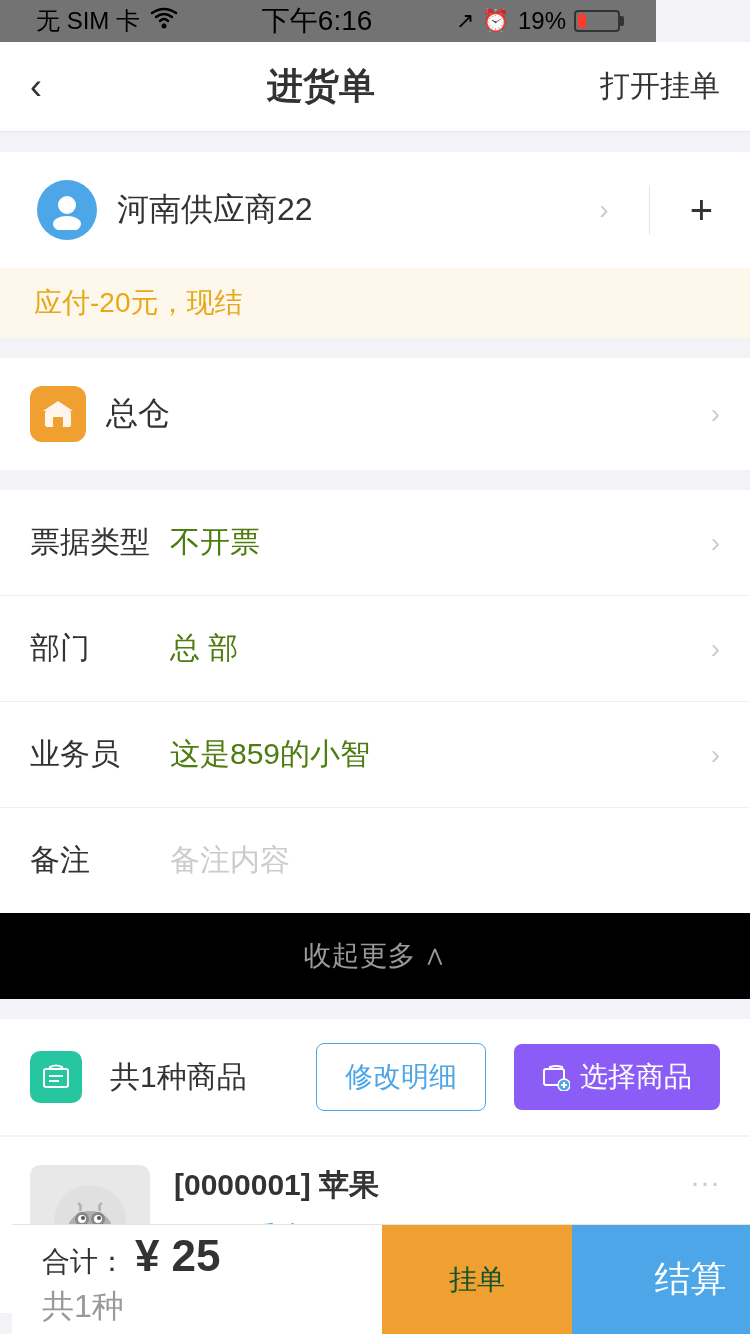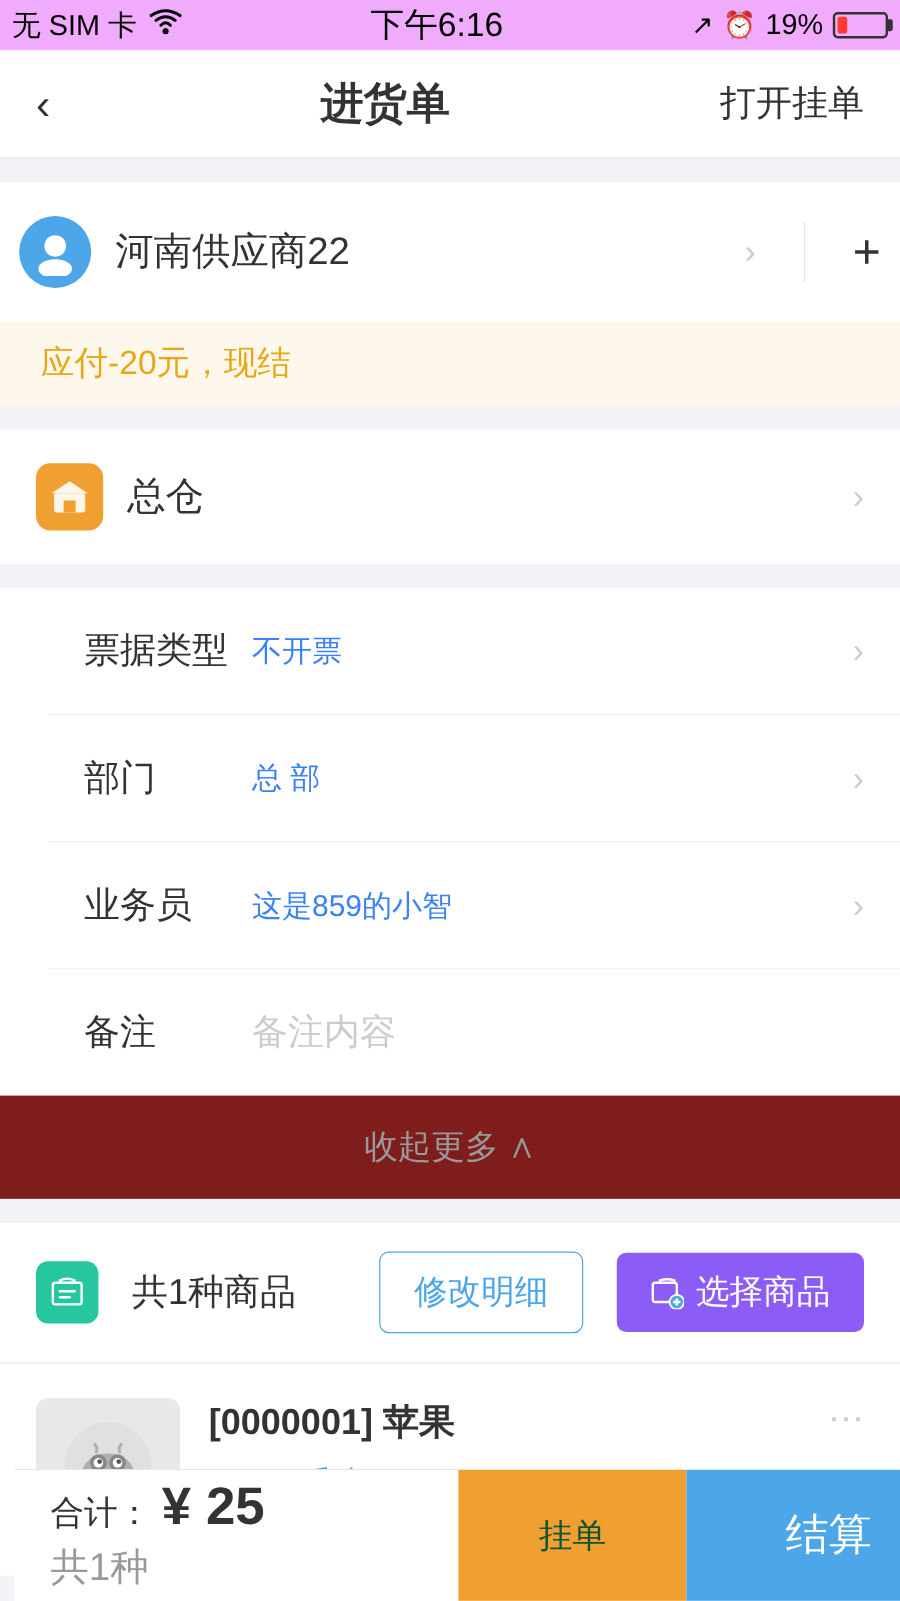--- a/index.html
+++ b/index.html
@@ -10,27 +10,27 @@
       font-family: -apple-system, "PingFang SC", "Helvetica Neue", Arial, sans-serif;
       background: #f2f2f7;
       font-size: 32px;
       color: #333;
       position: relative;
       overflow-x: hidden;
     }
 
     
     .status-bar {
-      width: 750px;
+      width: 656px;
       height: 42px;
-      background: #f0abfc;
+      background: #737373;
       display: flex;
       align-items: center;
       justify-content: space-between;
-      padding: 0 10px;
+      padding: 0 36px;
       font-size: 24px;
       color: #000;
     }
     .status-left { display: flex; align-items: center; gap: 10px; }
     .status-center { font-size: 28px; font-weight: 500; }
     .status-right { display: flex; align-items: center; gap: 8px; font-size: 24px; }
     .battery-icon {
       width: 46px;
       height: 22px;
       border: 2px solid #333;
@@ -93,21 +93,21 @@
     }
 
     
     .supplier-section {
       background: #fff;
       width: 750px;
     }
     .supplier-row {
       display: flex;
       align-items: center;
-      padding: 28px 16px;
+      padding: 28px 37px;
       border-bottom: none;
     }
     .supplier-avatar {
       width: 60px;
       height: 60px;
       border-radius: 50%;
       background: #4da6e8;
       display: flex;
       align-items: center;
       justify-content: center;
@@ -160,50 +160,49 @@
       flex-shrink: 0;
       color: #fff;
       font-size: 28px;
     }
     .warehouse-name { flex: 1; font-size: 32px; color: #333; }
 
     
     .form-section {
       background: #fff;
       margin-top: 20px;
-      padding-left: 40px;
     }
     .form-row {
       display: flex;
       align-items: center;
       padding: 32px 30px;
       border-bottom: 1px solid #f0f0f0;
       min-height: 100px;
     }
     .form-row:last-child { border-bottom: none; }
     .form-label {
       font-size: 30px;
       color: #333;
       width: 140px;
       flex-shrink: 0;
     }
     .form-value {
       flex: 1;
-      font-size: 25px;
-      color: #3b82f6;
+      font-size: 30px;
+      color: #4d7c0f;
     }
     .form-placeholder {
       flex: 1;
       font-size: 30px;
       color: #ccc;
     }
 
     
     .collapse-section {
-      background: #7f1d1d;
+      background: #000000;
       padding: 24px 30px;
       text-align: center;
       font-size: 28px;
       color: #999;
       margin-top: 0;
     }
 
     
     .product-header {
       background: #fff;

